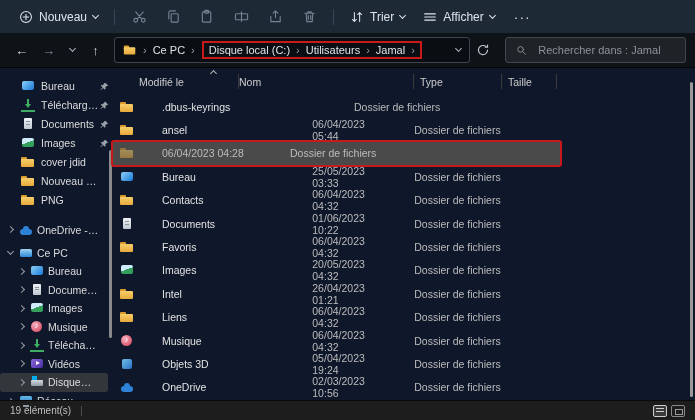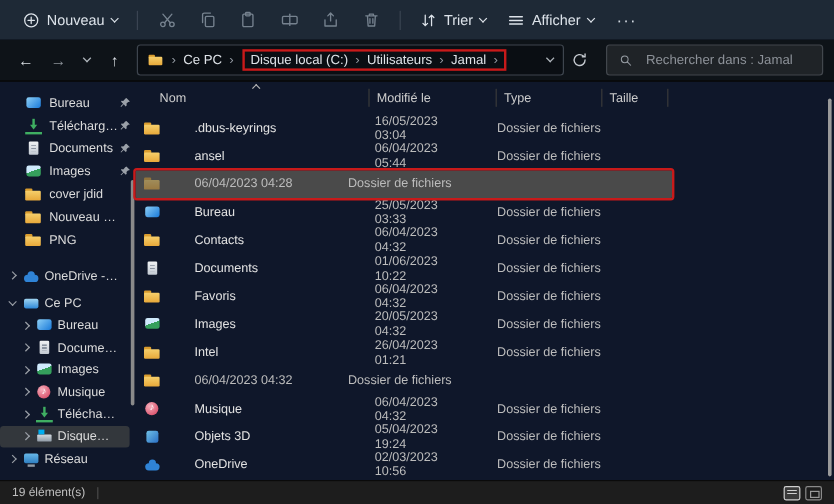--- a/index.html
+++ b/index.html
@@ -303,57 +303,61 @@
           <div class="sb-item sb-child">
     <span class="chev"></span>
     <span class="ic ic-music"></span>
     <span class="sb-label">Musique</span>
   </div>
           <div class="sb-item sb-child">
     <span class="chev"></span>
     <span class="ic ic-download"></span>
     <span class="sb-label">Téléchargements</span>
   </div>
+          <div class="sb-item sb-child">
+    <span class="chev"></span>
+    <span class="ic ic-video"></span>
+    <span class="sb-label">Vidéos</span>
+  </div>
           <div class="sb-item sb-child selected">
     <span class="chev"></span>
     <span class="ic ic-drive"></span>
     <span class="sb-label">Disque local (C:)</span>
   </div>
         </div>
 
       <div class="sb-item sb-tree">
         <span class="chev"></span>
         <span class="ic ic-network"></span>
         <span class="sb-label">Réseau</span>
       </div>
 
       <div class="sb-scroll"></div>
     </aside>
 
     <div class="main">
       <div class="listhead">
         <span class="sort-caret"></span>
+        <span class="hcell h-mod">
+            <span>Modifié le</span>
+          </span>
         <span class="hcell h-name">
             <span>Nom</span>
-          </span>
-        <span class="hcell h-mod">
-            <span>Modifié le</span>
           </span>
         <span class="hcell h-type">
             <span>Type</span>
           </span>
         <span class="hcell h-size">
             <span>Taille</span>
           </span>
       </div>
       <div class="rows">
           <div class="row">
     <span class="ic c-icon ic-folder"></span>
     <span class="c-name">.dbus-keyrings</span>
-    <span class="c-mod">16/05/2023 03:04</span>
     <span class="c-type">Dossier de fichiers</span>
     <span class="c-size"></span>
   </div>
           <div class="row">
     <span class="ic c-icon ic-folder"></span>
     <span class="c-name">ansel</span>
     <span class="c-mod">06/04/2023 05:44</span>
     <span class="c-type">Dossier de fichiers</span>
     <span class="c-size"></span>
   </div>
@@ -400,20 +404,21 @@
   </div>
           <div class="row">
     <span class="ic c-icon ic-folder"></span>
     <span class="c-name">Intel</span>
     <span class="c-mod">26/04/2023 01:21</span>
     <span class="c-type">Dossier de fichiers</span>
     <span class="c-size"></span>
   </div>
           <div class="row">
     <span class="ic c-icon ic-folder"></span>
+    <span class="c-name">Liens</span>
     <span class="c-mod">06/04/2023 04:32</span>
     <span class="c-type">Dossier de fichiers</span>
     <span class="c-size"></span>
   </div>
           <div class="row">
     <span class="ic c-icon ic-music"></span>
     <span class="c-name">Musique</span>
     <span class="c-mod">06/04/2023 04:32</span>
     <span class="c-type">Dossier de fichiers</span>
     <span class="c-size"></span>

